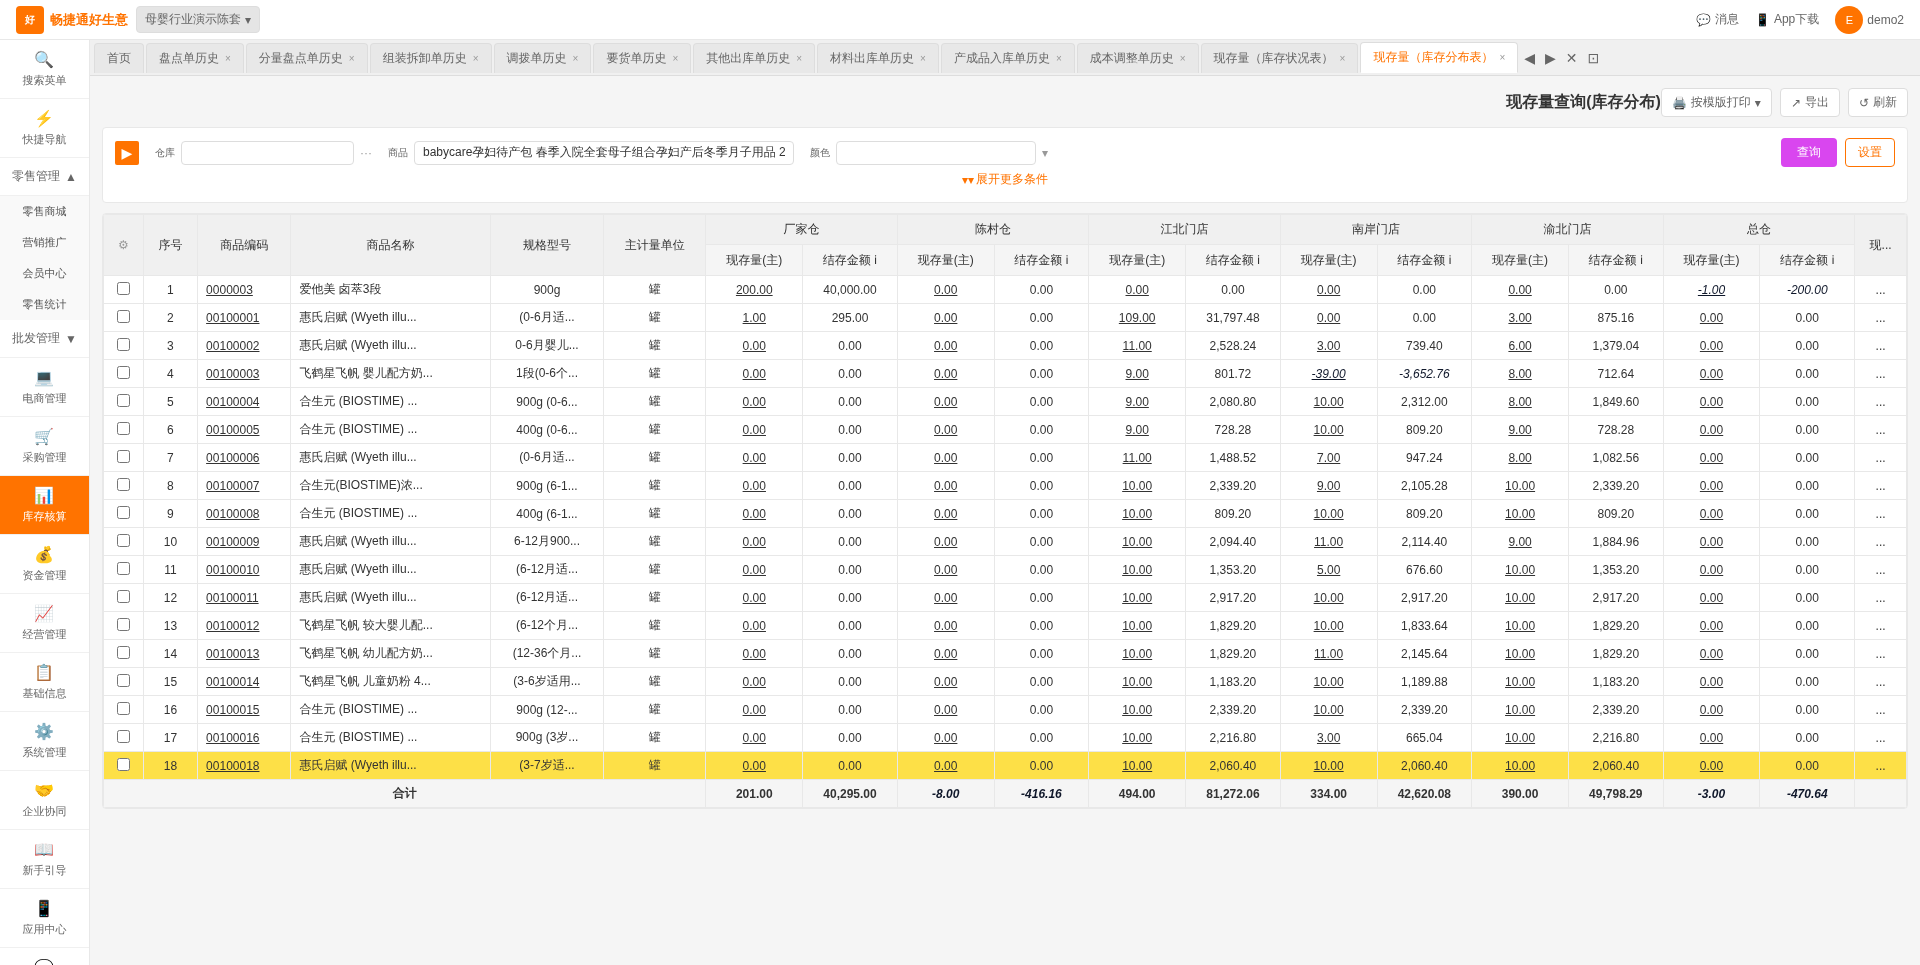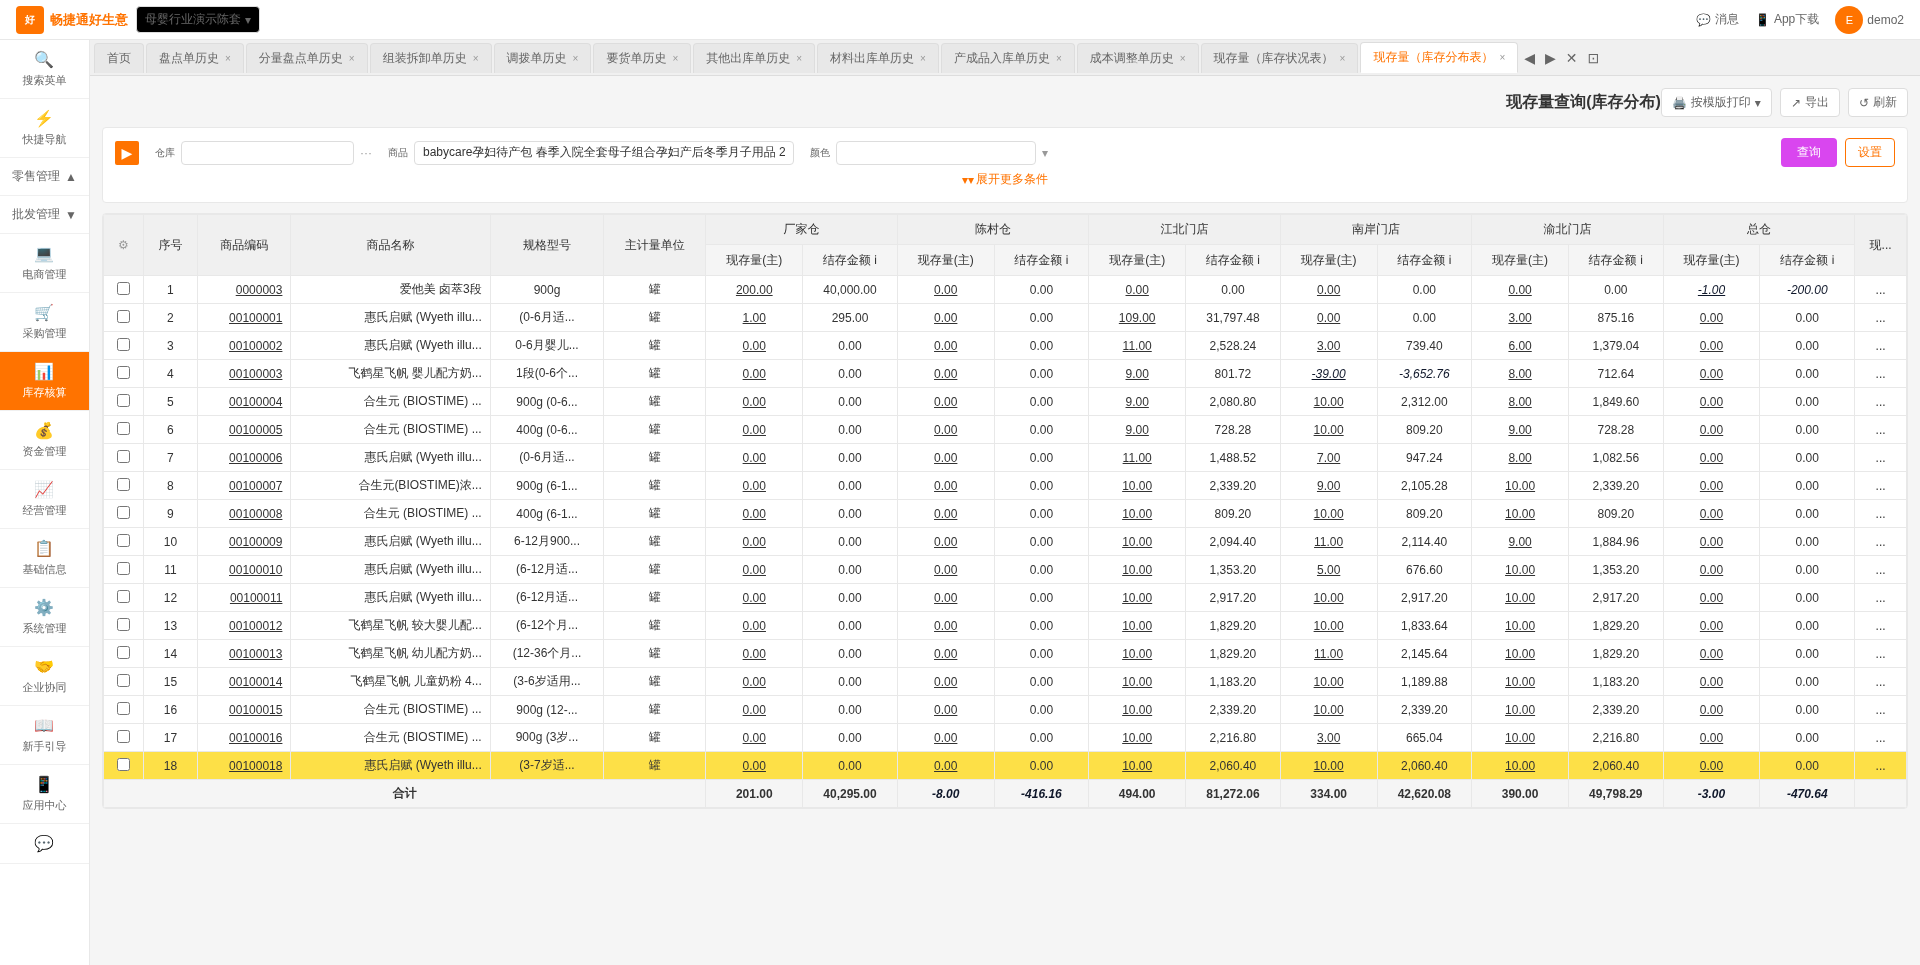--- a/index.html
+++ b/index.html
@@ -14,21 +14,21 @@
       justify-content: space-between;
       padding: 0 16px;
       border-bottom: 1px solid #e8e8e8;
       position: fixed;
       top: 0; left: 0; right: 0;
       z-index: 100;
     }
     .top-bar-left { display: flex; align-items: center; gap: 8px; }
     .logo-area { display: flex; align-items: center; gap: 6px; color: #ff7300; font-weight: bold; font-size: 13px; }
     .logo-icon { width: 28px; height: 28px; background: #ff7300; border-radius: 4px; display: flex; align-items: center; justify-content: center; color: white; font-size: 10px; }
-    .store-selector { display: flex; align-items: center; gap: 4px; border: 1px solid #ddd; border-radius: 4px; padding: 4px 8px; background: #000000; cursor: pointer; font-size: 12px; color: #666; }
+    .store-selector { display: flex; align-items: center; gap: 4px; border: 1px solid #ddd; border-radius: 4px; padding: 4px 8px; background: #e5e5e5; cursor: pointer; font-size: 12px; color: #666; }
     .top-bar-right { display: flex; align-items: center; gap: 16px; }
     .top-bar-action { display: flex; align-items: center; gap: 4px; cursor: pointer; color: #666; font-size: 12px; }
     .avatar { width: 28px; height: 28px; border-radius: 50%; background: #ff7300; display: flex; align-items: center; justify-content: center; color: white; font-size: 11px; }
 
     
     .layout { display: flex; height: 965px; padding-top: 40px; }
 
     
     .sidebar {
       width: 90px;
@@ -127,21 +127,21 @@
     }
     thead tr:first-child th { background: #f0f0f0; font-size: 12px; }
     tbody tr td {
       border: 1px solid #e8e8e8; padding: 5px 8px;
       text-align: center; color: #333; white-space: nowrap;
     }
     tbody tr.highlighted td { background: #fde047; }
     tbody tr.summary td { background: #f5f5f5; font-weight: bold; }
     .td-underline { text-decoration: underline; cursor: pointer; }
     .td-red { color: #0f172a; font-style: italic; }
-    .td-left { text-align: right; }
+    .td-left { text-align: left; }
     .settings-icon { cursor: pointer; color: #999; }
 
     
     .orange-arrow {
       width: 24px; height: 24px; background: #ff7300; 
       display: flex; align-items: center; justify-content: center;
       color: white; border-radius: 2px; cursor: pointer; font-size: 14px;
       flex-shrink: 0;
     }
 
@@ -187,20 +187,34 @@
       <span class="icon">🔍</span>
       <span>搜索英单</span>
     </div>
     <div class="sidebar-item">
       <span class="icon">⚡</span>
       <span>快捷导航</span>
     </div>
     <div class="sidebar-item has-sub">
       <span>零售管理</span>
       <span>▲</span>
+    </div>
+    <div class="sidebar-sub">
+      <div class="sidebar-item">
+        <span>零售商城</span>
+      </div>
+      <div class="sidebar-item">
+        <span>营销推广</span>
+      </div>
+      <div class="sidebar-item">
+        <span>会员中心</span>
+      </div>
+      <div class="sidebar-item">
+        <span>零售统计</span>
+      </div>
     </div>
     <div class="sidebar-item has-sub">
       <span>批发管理</span>
       <span>▼</span>
     </div>
     <div class="sidebar-item">
       <span class="icon">💻</span>
       <span>电商管理</span>
     </div>
     <div class="sidebar-item">

